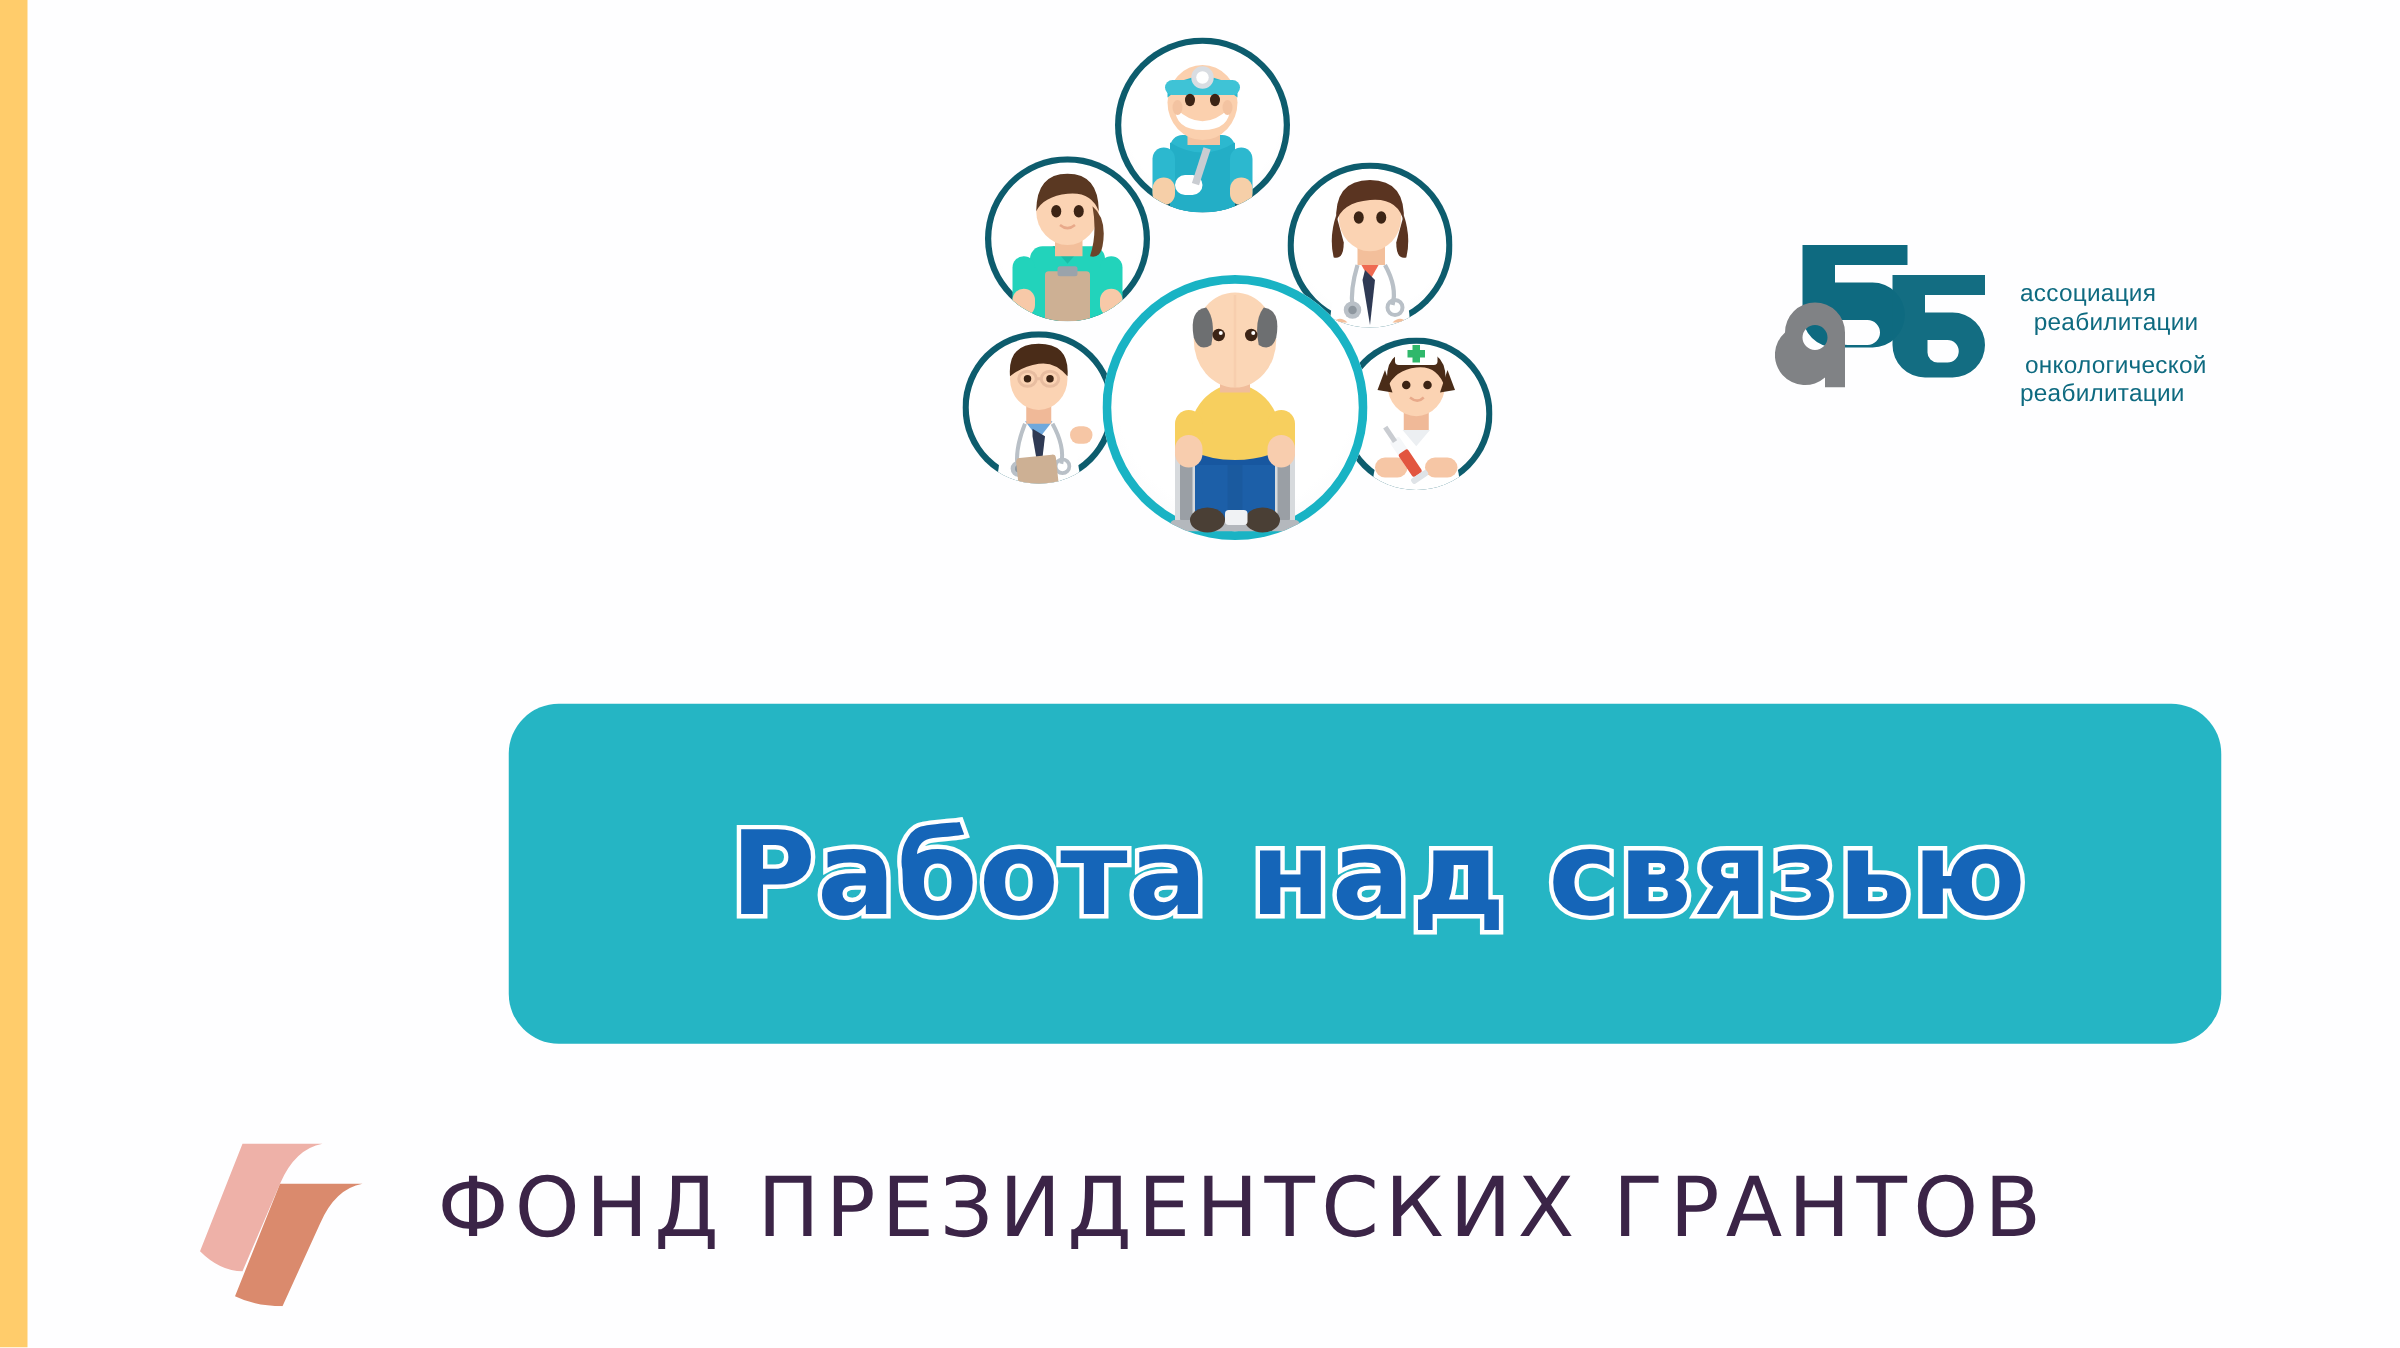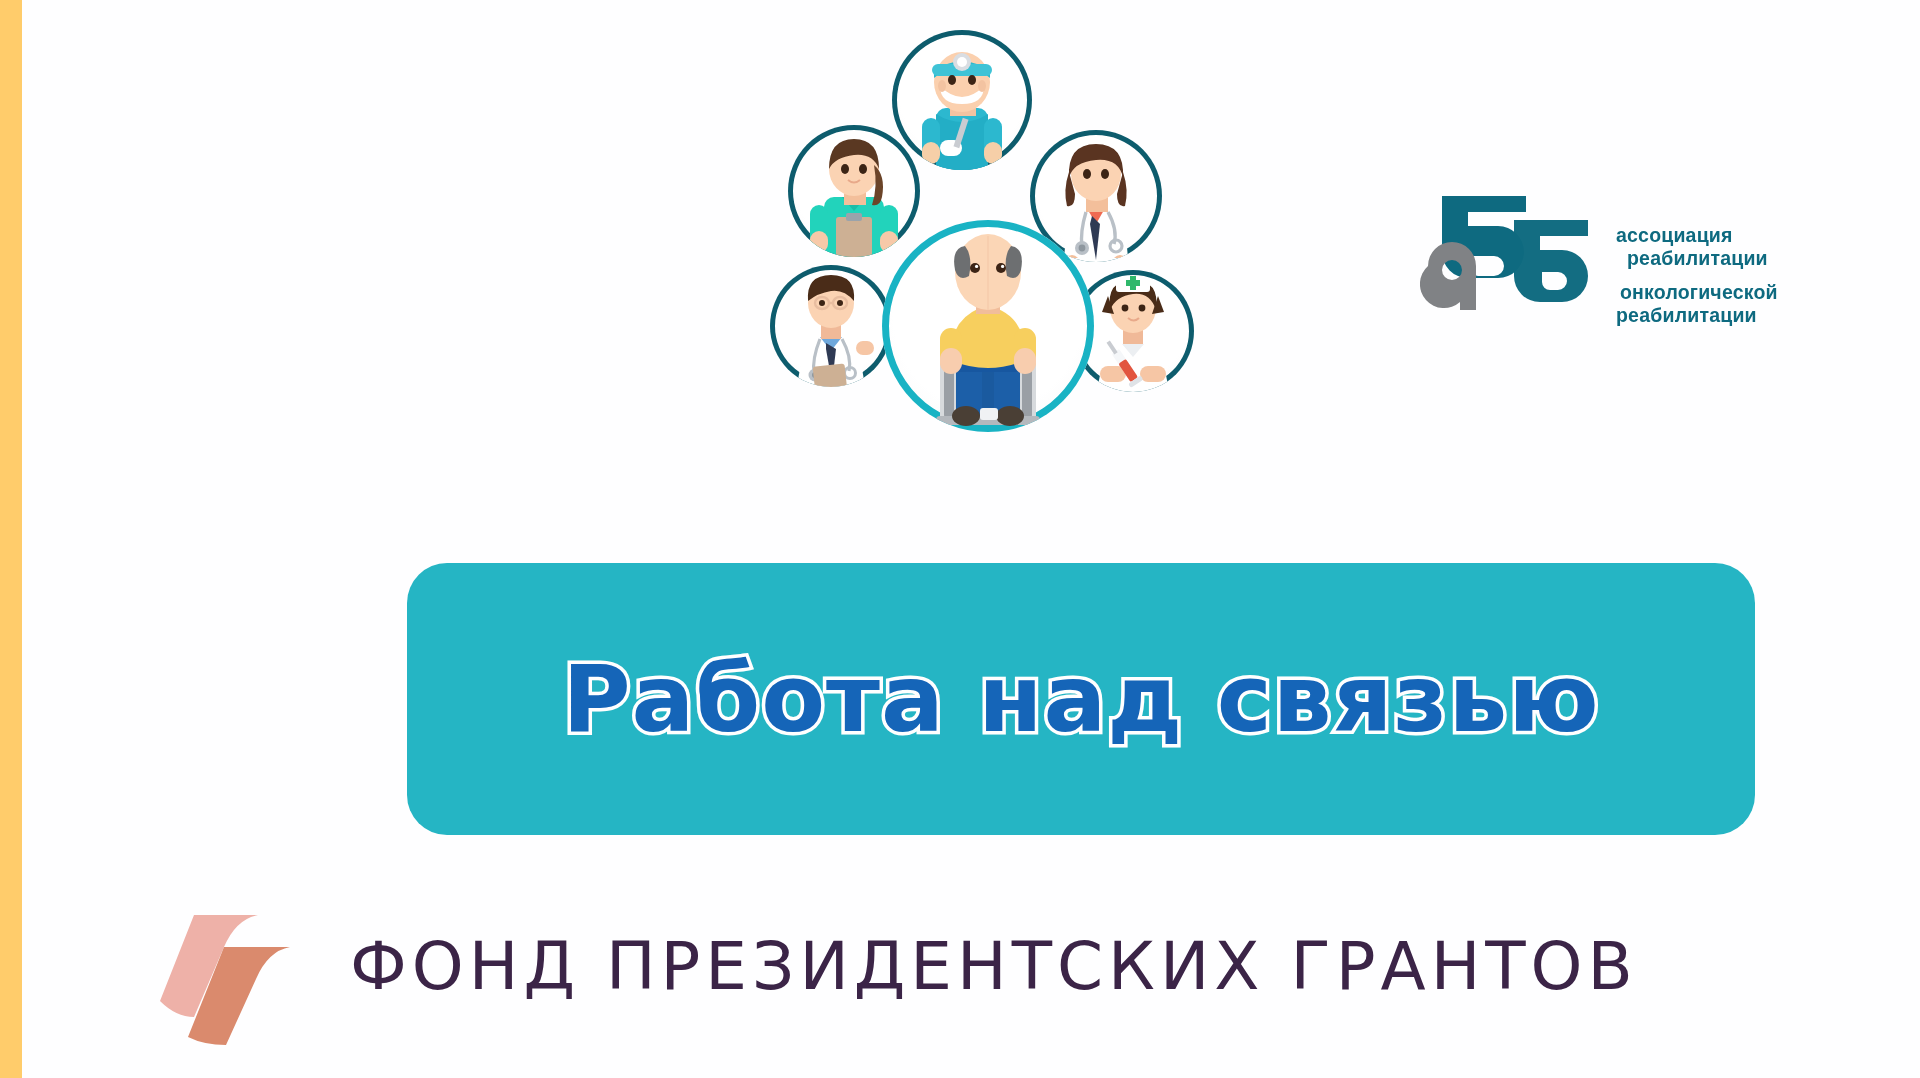--- a/index.html
+++ b/index.html
@@ -41,33 +41,33 @@
   .n-nurse2   {left:372px; top:250px; width:122px;height:122px;}
   .n-patient  {left:182px; top:200px; width:212px;height:212px;}
 
   
 
   
   .assoc-logo{position:absolute;left:1420px;top:180px;width:430px;height:130px;}
   .assoc-mark{position:absolute;left:0;top:0;width:190px;height:130px;}
   .assoc-text{
     position:absolute;left:196px;top:44px;width:240px;
-    color:#0e6a80;font-weight:bold;font-size:19.5px;line-height:22.5px;
+    color:#0e6a80;font-weight:normal;font-size:19.5px;line-height:22.5px;
     letter-spacing:.2px;
   }
   .assoc-text div{white-space:nowrap;}
   .assoc-text .l2{padding-left:11px;}
   .assoc-text .l3{padding-left:4px;margin-top:12px;}
   .assoc-text .l4{padding-left:0px;}
 
   
   .title-banner{
     position:absolute;left:407px;top:563px;width:1348px;height:272px;
     background:#25b5c4;border-radius:40px;
-    display:flex;flex-direction:column;align-items:center;justify-content:center;
+    display:flex;flex-direction:column;align-items:center;justify-content:center;padding-left:22px;
   }
   .title-line{
     font-family:"DejaVu Sans", sans-serif;
     font-weight:bold;
     font-size:93px;
     line-height:105px;
     color:#1565b8;
     letter-spacing:1px;
     -webkit-text-stroke:7px #ffffff;
     paint-order:stroke fill;

